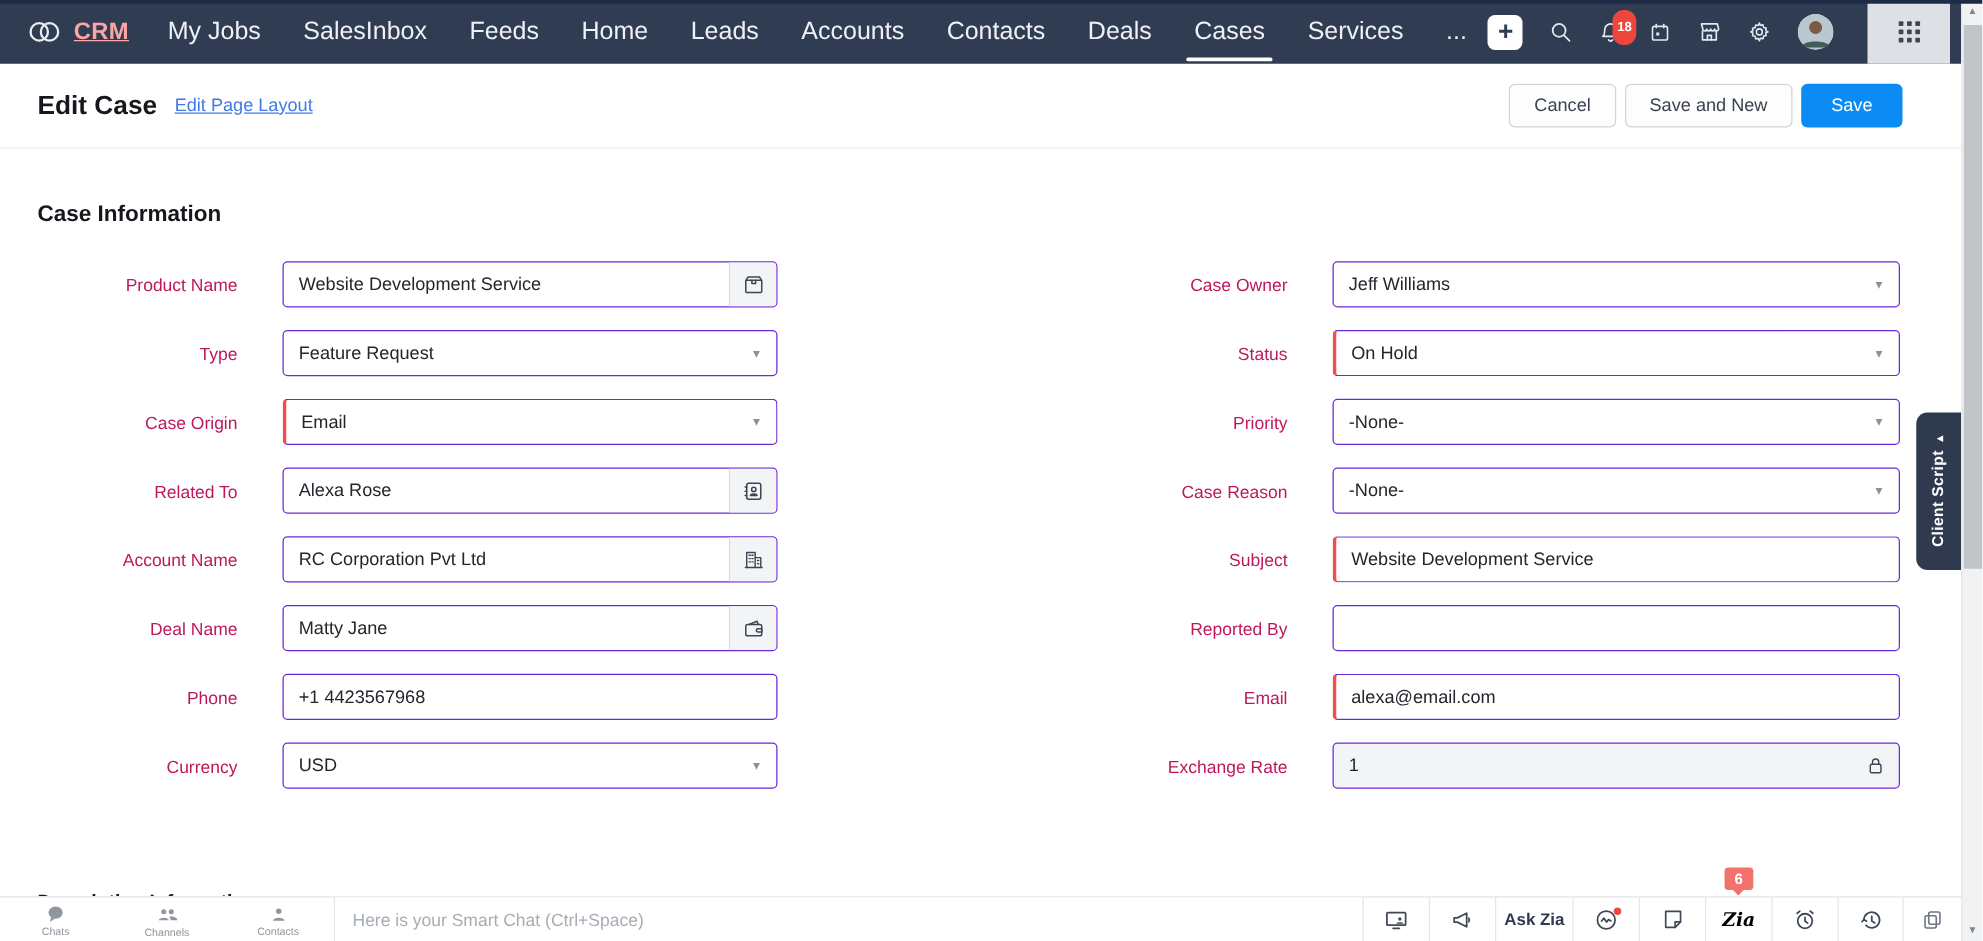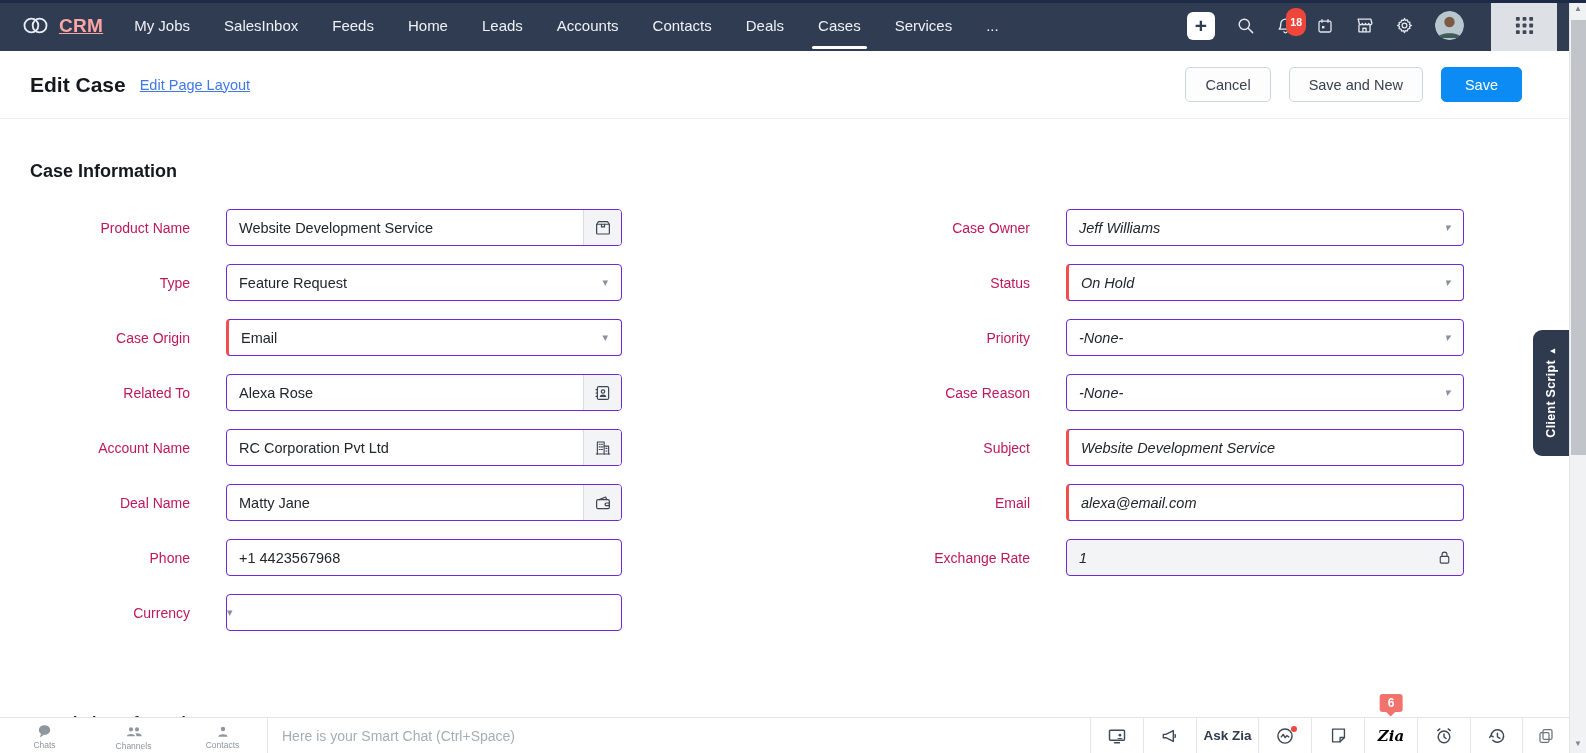--- a/index.html
+++ b/index.html
@@ -6,50 +6,50 @@
   html,body { width:1586px; height:753px; overflow:hidden; }
   body { font-family:"Liberation Sans", sans-serif; background:#fff; position:relative; color:#23262c; }
 
   
   .top-strip { position:absolute; left:0; top:0; width:1586px; height:3px; background:#1d2b47; z-index:70; }
   .topnav { position:absolute; left:0; top:0; width:1569px; height:51px; background:#303c52; display:flex; align-items:stretch; z-index:50; }
   .brand { display:flex; align-items:center; gap:8px; padding:0 14px 0 20px; color:#fca5a5;text-decoration:underline; }
   .brand .logo { display:flex; align-items:center; color:#e9edf3; }
   .brand-name { font-size:19px; font-weight:bold; letter-spacing:.3px; }
   .nav-items { display:flex; align-items:stretch; }
-  .nav-item { position:relative; display:flex; align-items:center; padding:0 4px; margin:0 13px; color:#eef1f6; font-size:15px; cursor:pointer; white-space:nowrap; }
+  .nav-item { position:relative; display:flex; align-items:center; padding:0 4px; margin:0 13px; color:#eef1f6; font-size:20px; cursor:pointer; white-space:nowrap; }
   .nav-item.active::after { content:""; position:absolute; left:-2px; right:-2px; bottom:2px; height:3px; background:#fff; border-radius:2px; }
   .nav-right { margin-left:auto; display:flex; align-items:center; gap:21px; padding-right:12px; }
   .nav-icon { color:#e3e8ef; display:flex; align-items:center; justify-content:center; position:relative; cursor:pointer; }
   .create-btn { width:28px; height:28px; background:#fff; border-radius:6px; color:#303c52; font-size:21px; font-weight:bold; display:flex; align-items:center; justify-content:center; line-height:1; cursor:pointer; }
   .badge-18 { position:absolute; top:-8px; right:-11px; background:#ef463c; color:#fff; font-size:10.5px; font-weight:bold; border-radius:9px; padding:8px 4px; min-width:17px; text-align:center; }
   .avatar { width:29px; height:29px; border-radius:50%; overflow:hidden; flex:0 0 auto; cursor:pointer; }
   .apps-block { width:66px; height:51px; background:#dde0e4; display:flex; align-items:center; justify-content:center; margin-left:6px; cursor:pointer; }
 
   
   .page-header { position:absolute; left:0; top:51px; width:1569px; height:68px; background:#fff; border-bottom:1px solid #ebedf0; display:flex; align-items:center; padding:0 47px 0 30px; }
   .page-title { font-size:21px; font-weight:bold; color:#16181d; }
   .layout-link { margin-left:14px; font-size:14.5px; color:#4178e8; text-decoration:underline; cursor:pointer; }
-  .header-actions { margin-left:auto; display:flex; gap:18px; }
+  .header-actions { margin-left:auto; display:flex; gap:7px; }
   .btn { height:35px; border:1px solid #cfd5dc; border-radius:5px; background:#fdfdfe; color:#3a424e; font-size:14.5px; padding:0 19px; font-family:inherit; cursor:pointer; }
   .btn.primary { background:#0b8bf3; border-color:#0b8bf3; color:#fff; padding:0 23px; }
 
   
   .content { position:absolute; left:0; top:119px; width:1569px; height:598px; background:#fff; overflow:hidden; }
   .section-title { margin:42px 0 0 30px; font-size:18px; font-weight:bold; color:#16181d; }
   .form-cols { display:flex; margin-top:27px; }
   .col-left { width:763px; }
   .col-right { flex:1; }
   .frow { display:flex; align-items:center; margin-bottom:18px; }
   .flabel { text-align:right; margin-right:36px; color:#be185d; font-size:14px; flex:0 0 auto; }
   .col-left .flabel { width:190px; }
   .col-right .flabel { width:267px; }
   .fctl { position:relative; height:37px; border:1px solid #6d28d9; border-radius:4px; background:#fff; display:flex; align-items:center; cursor:text; }
   .col-left .fctl { width:396px; }
-  .col-right .fctl { width:398px;font-style:italic; }
+  .col-right .fctl { width:454px; }
   .fctl.select { cursor:pointer; }
   .fctl.req { border-left:3px solid #f0504d; }
   .fval { flex:1; padding:0 12px; font-size:14.5px; color:#23262c; white-space:nowrap; overflow:hidden; }
   .caret { padding-right:13px; color:#8a919c; font-size:11px; }
   .ficon { width:38px; align-self:stretch; display:flex; align-items:center; justify-content:center; background:#f2f4f6; border-left:1px solid #d8dce3; border-radius:0 3px 3px 0; color:#3d4555; cursor:pointer; }
   .fctl.locked { background:#f3f4f6; }
   .fctl.locked .ficon { background:transparent; border-left:none; cursor:default; }
   .desc-title { margin:64px 0 0 30px; font-size:15.5px; font-weight:bold; color:#16181d; }
 
   
@@ -266,20 +266,21 @@
         </div>
         <div class="frow">
           <label class="flabel">Phone</label>
           <div class="fctl text">
             <span class="fval">+1 4423567968</span>
           </div>
         </div>
         <div class="frow">
           <label class="flabel">Currency</label>
           <div class="fctl select">
+            <span class="fval">USD</span>
             <span class="caret">▾</span>
           </div>
         </div>
       </div>
     <div class="col-right">
         <div class="frow">
           <label class="flabel">Case Owner</label>
           <div class="fctl select">
             <span class="fval">Jeff Williams</span>
             <span class="caret">▾</span>
@@ -303,20 +304,26 @@
           <label class="flabel">Case Reason</label>
           <div class="fctl select">
             <span class="fval">-None-</span>
             <span class="caret">▾</span>
           </div>
         </div>
         <div class="frow">
           <label class="flabel">Subject</label>
           <div class="fctl text req">
             <span class="fval">Website Development Service</span>
+          </div>
+        </div>
+        <div class="frow">
+          <label class="flabel">Reported By</label>
+          <div class="fctl text">
+            <span class="fval"></span>
           </div>
         </div>
         <div class="frow">
           <label class="flabel">Email</label>
           <div class="fctl text req">
             <span class="fval">alexa@email.com</span>
           </div>
         </div>
         <div class="frow">
           <label class="flabel">Exchange Rate</label>

